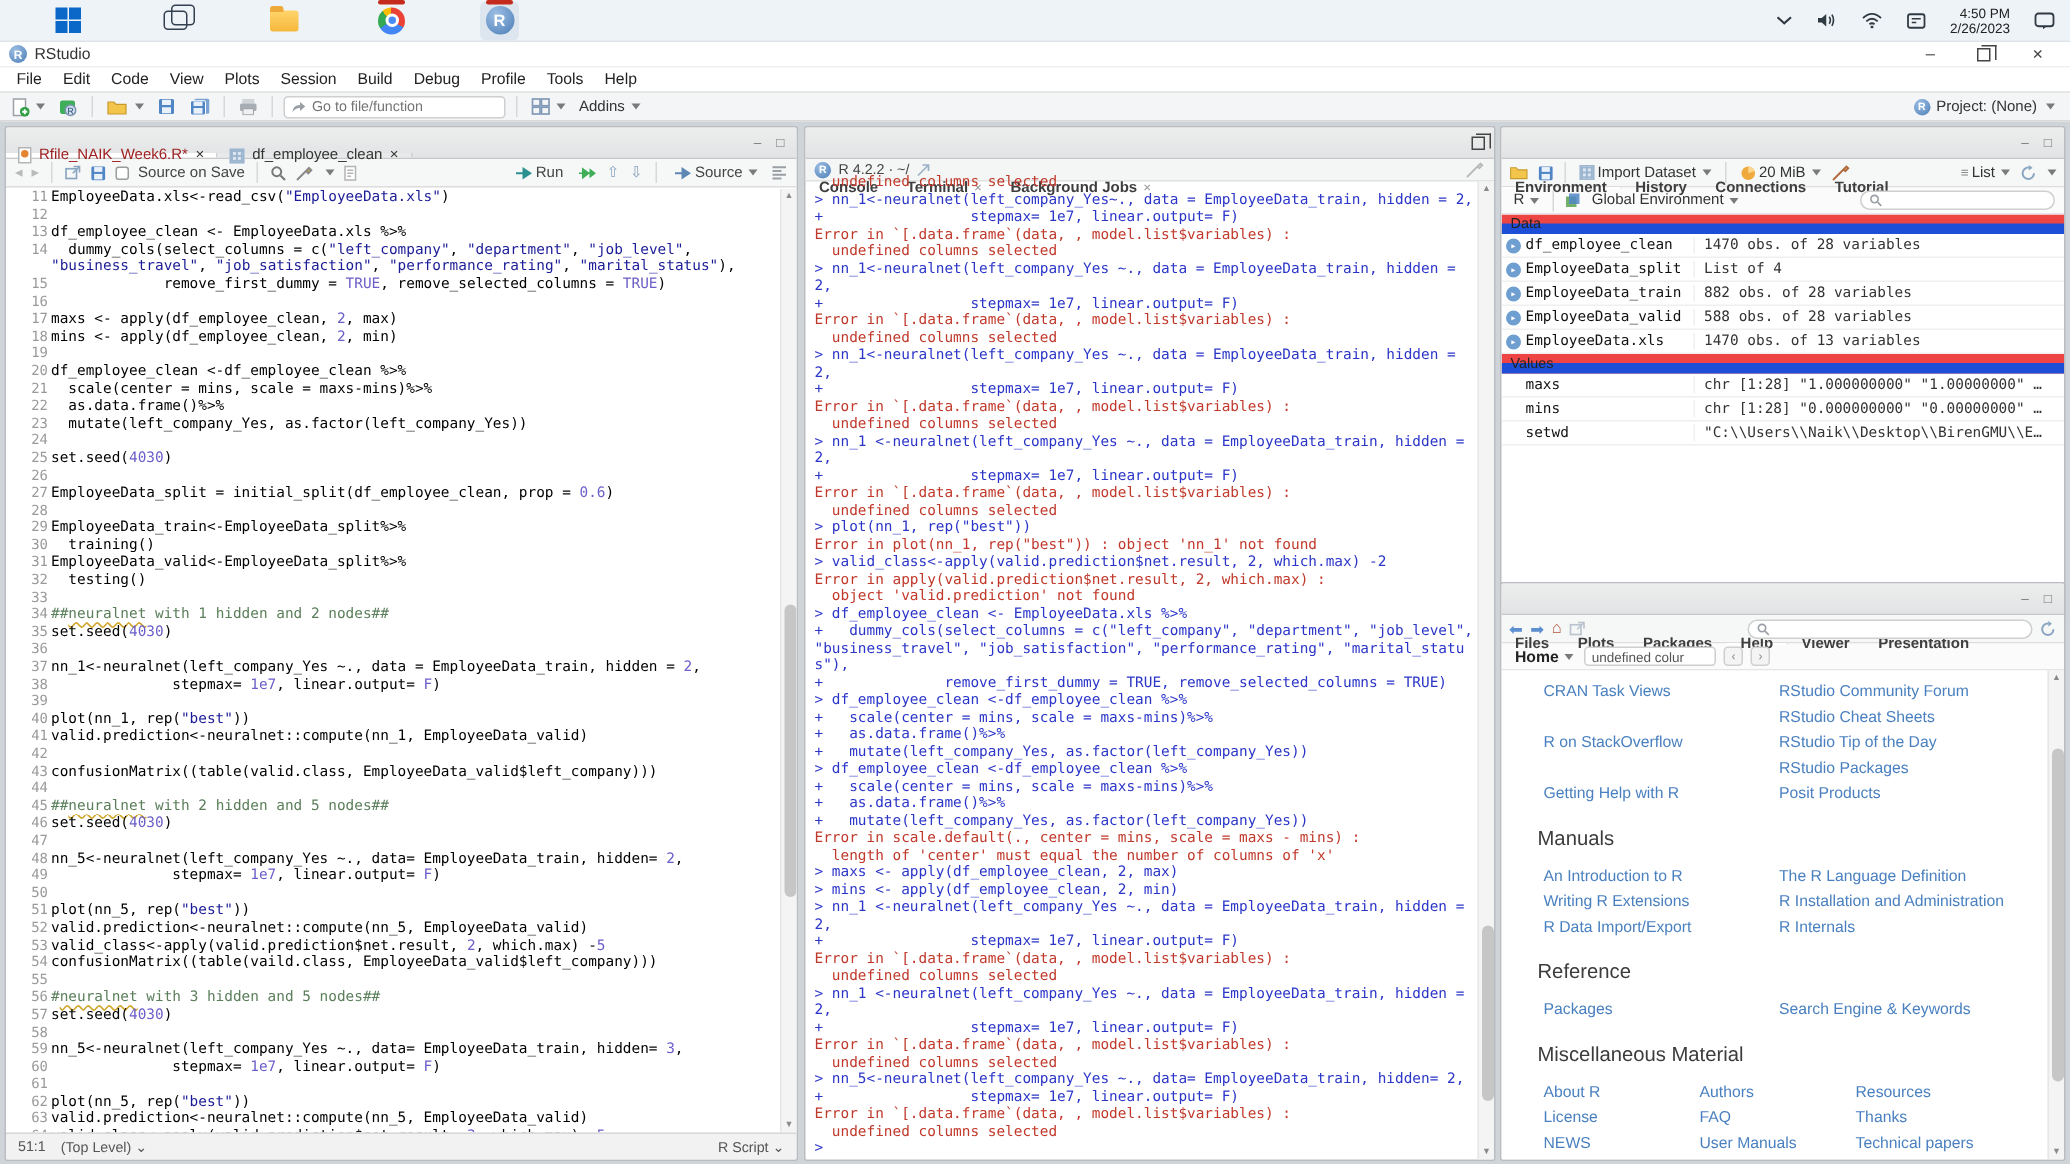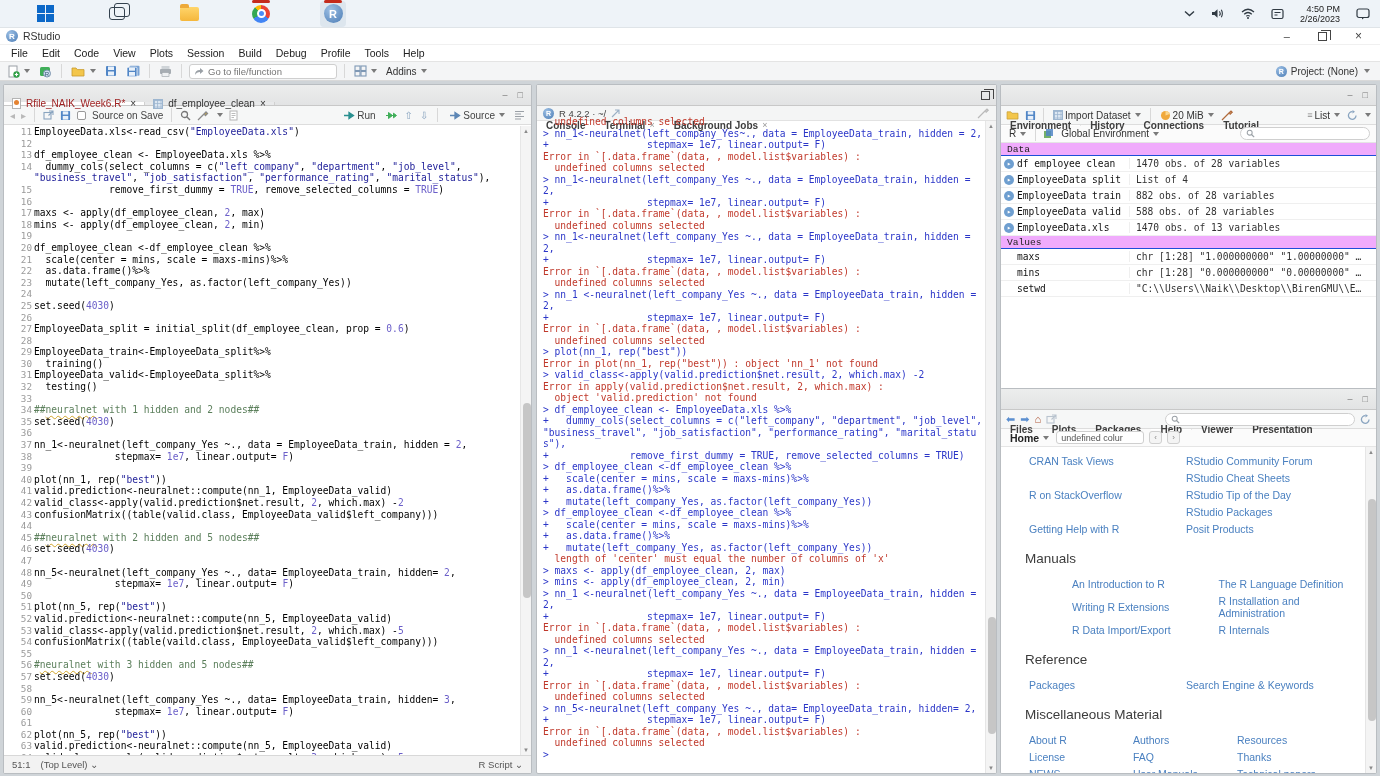--- a/index.html
+++ b/index.html
@@ -95,21 +95,21 @@
   .vscroll { position:absolute; width:11px; background:#f4f4f4; border-left:1px solid #e6e6e6; }
   .vscroll .arr { position:absolute; left:0; right:0; height:10px; color:#8a8a8a; font-size:6px; text-align:center; line-height:10px; }
   .vscroll .thumb { position:absolute; left:1.5px; width:8px; background:#c6c6c6; border-radius:4px; }
 
   
   .ptoolbar { height:19px; background:#f6f7f7; border-bottom:1px solid #ddd; display:flex; align-items:center; gap:5px; padding:0 5px; font-size:10px; color:#333; }
   .ptoolbar .right { margin-left:auto; display:flex; align-items:center; gap:5px; }
   .scoperow { height:18px; background:#fbfbfb; border-bottom:1px solid #e5e5e5; display:flex; align-items:center; gap:5px; padding:0 6px; font-size:10px; color:#333; }
   .search-box { display:flex; align-items:center; border:1px solid #cfcfcf; border-radius:8px; background:#fff; height:13px; width:130px; padding:0 5px; gap:3px; margin-left:auto; }
   .env-rows { position:absolute; top:58px; bottom:0; left:0; right:0; overflow:hidden; }
-  .env-sec { height:13px; background:#f0abfc; border-bottom:1px solid #1d4ed8; font-size:9.6px; font-family:Liberation Mono, monospace; color:#222; padding:0 6px; line-height:13px; }
+  .env-sec { height:13px; background:#ef4444; border-bottom:7px solid #1d4ed8; font-size:9.6px; font-family:Liberation Sans, sans-serif; color:#222; padding:0 6px; line-height:13px; }
   .env-row { height:16px; display:flex; align-items:center; border-bottom:1px solid #efefef; font-family:"DejaVu Sans Mono",monospace; font-size:9.6px; }
   .env-row .expand { width:16px; flex:none; display:flex; justify-content:center; }
   .exp-ic { width:10px; height:10px; border-radius:50%; background:#6f9fd0; color:#fff; font-size:7px; line-height:10px; text-align:center; }
   .env-row .nm { width:112px; flex:none; color:#111; overflow:hidden; white-space:nowrap; }
   .env-row .vl { flex:1; color:#333; border-left:1px solid #efefef; padding-left:6px; overflow:hidden; white-space:nowrap; }
 
   
   .homerow { height:18px; background:#fbfbfb; border-bottom:1px solid #e5e5e5; display:flex; align-items:center; gap:5px; padding:0 7px; font-size:10.5px; color:#222; }
   .homerow input { width:88px; height:13px; border:1px solid #cfcfcf; border-radius:3px; font-size:9px; color:#555; padding:0 4px; font-family:"Liberation Sans",sans-serif; }
   .navbtn { width:13px; height:13px; border:1px solid #cfcfcf; border-radius:3px; background:#f4f4f4; color:#888; font-size:8px; line-height:11px; text-align:center; }
@@ -376,21 +376,21 @@
           <div class="cl"><span class="ln">32</span><span class="ct">  testing()</span></div>
           <div class="cl"><span class="ln">33</span><span class="ct"></span></div>
           <div class="cl"><span class="ln">34</span><span class="ct"><span class="tok-com">##<span class="sq">neuralnet</span> with 1 hidden and 2 nodes##</span></span></div>
           <div class="cl"><span class="ln">35</span><span class="ct">set.seed(<span class="tok-num">4030</span>)</span></div>
           <div class="cl"><span class="ln">36</span><span class="ct"></span></div>
           <div class="cl"><span class="ln">37</span><span class="ct">nn_1&lt;-neuralnet(left_company_Yes ~., data = EmployeeData_train, hidden = <span class="tok-num">2</span>,</span></div>
           <div class="cl"><span class="ln">38</span><span class="ct">              stepmax= <span class="tok-num">1e7</span>, linear.output= <span class="tok-num">F</span>)</span></div>
           <div class="cl"><span class="ln">39</span><span class="ct"></span></div>
           <div class="cl"><span class="ln">40</span><span class="ct">plot(nn_1, rep(<span class="tok-str">"best"</span>))</span></div>
           <div class="cl"><span class="ln">41</span><span class="ct">valid.prediction&lt;-neuralnet::compute(nn_1, EmployeeData_valid)</span></div>
-          <div class="cl"><span class="ln">42</span><span class="ct">valid_class&lt;-apply(valid.prediction$net.result, <span class="tok-num">2</span>, which.max) -<span class="tok-num">2</span></span></div>
+          <div class="cl"><span class="ln">42</span></div>
           <div class="cl"><span class="ln">43</span><span class="ct">confusionMatrix((table(valid.class, EmployeeData_valid$left_company)))</span></div>
           <div class="cl"><span class="ln">44</span><span class="ct"></span></div>
           <div class="cl"><span class="ln">45</span><span class="ct"><span class="tok-com">##<span class="sq">neuralnet</span> with 2 hidden and 5 nodes##</span></span></div>
           <div class="cl"><span class="ln">46</span><span class="ct">set.seed(<span class="tok-num">4030</span>)</span></div>
           <div class="cl"><span class="ln">47</span><span class="ct"></span></div>
           <div class="cl"><span class="ln">48</span><span class="ct">nn_5&lt;-neuralnet(left_company_Yes ~., data= EmployeeData_train, hidden= <span class="tok-num">2</span>,</span></div>
           <div class="cl"><span class="ln">49</span><span class="ct">              stepmax= <span class="tok-num">1e7</span>, linear.output= <span class="tok-num">F</span>)</span></div>
           <div class="cl"><span class="ln">50</span><span class="ct"></span></div>
           <div class="cl"><span class="ln">51</span><span class="ct">plot(nn_5, rep(<span class="tok-str">"best"</span>))</span></div>
           <div class="cl"><span class="ln">52</span><span class="ct">valid.prediction&lt;-neuralnet::compute(nn_5, EmployeeData_valid)</span></div>
@@ -479,20 +479,21 @@
         <div class="cline in">s"),</div>
         <div class="cline in">+              remove_first_dummy = TRUE, remove_selected_columns = TRUE)</div>
         <div class="cline in">&gt; df_employee_clean &lt;-df_employee_clean %&gt;%</div>
         <div class="cline in">+   scale(center = mins, scale = maxs-mins)%&gt;%</div>
         <div class="cline in">+   as.data.frame()%&gt;%</div>
         <div class="cline in">+   mutate(left_company_Yes, as.factor(left_company_Yes))</div>
         <div class="cline in">&gt; df_employee_clean &lt;-df_employee_clean %&gt;%</div>
         <div class="cline in">+   scale(center = mins, scale = maxs-mins)%&gt;%</div>
         <div class="cline in">+   as.data.frame()%&gt;%</div>
         <div class="cline in">+   mutate(left_company_Yes, as.factor(left_company_Yes))</div>
+        <div class="cline er">Error in scale.default(., center = mins, scale = maxs - mins) :</div>
         <div class="cline er">  length of 'center' must equal the number of columns of 'x'</div>
         <div class="cline in">&gt; maxs &lt;- apply(df_employee_clean, 2, max)</div>
         <div class="cline in">&gt; mins &lt;- apply(df_employee_clean, 2, min)</div>
         <div class="cline in">&gt; nn_1 &lt;-neuralnet(left_company_Yes ~., data = EmployeeData_train, hidden =</div>
         <div class="cline in">2,</div>
         <div class="cline in">+                 stepmax= 1e7, linear.output= F)</div>
         <div class="cline er">Error in `[.data.frame`(data, , model.list$variables) :</div>
         <div class="cline er">  undefined columns selected</div>
         <div class="cline in">&gt; nn_1 &lt;-neuralnet(left_company_Yes ~., data = EmployeeData_train, hidden =</div>
         <div class="cline in">2,</div>
@@ -715,21 +716,21 @@
           <div class="help-col" style="width: 160px;">
             <div class="hlink">RStudio Community Forum</div>
             <div class="hlink">RStudio Cheat Sheets</div>
             <div class="hlink">RStudio Tip of the Day</div>
             <div class="hlink">RStudio Packages</div>
             <div class="hlink">Posit Products</div>
           </div>
         </div>
         <div class="h-sec">Manuals</div>
         <div class="help-cols">
-          <div class="help-col" style="width: 157px; margin-left: 43px;">
+          <div class="help-col" style="width: 157px;">
             <div class="hlink">An Introduction to R</div>
             <div class="hlink">Writing R Extensions</div>
             <div class="hlink">R Data Import/Export</div>
           </div>
           <div class="help-col" style="width: 157px;">
             <div class="hlink">The R Language Definition</div>
             <div class="hlink">R Installation and Administration</div>
             <div class="hlink">R Internals</div>
           </div>
         </div>

